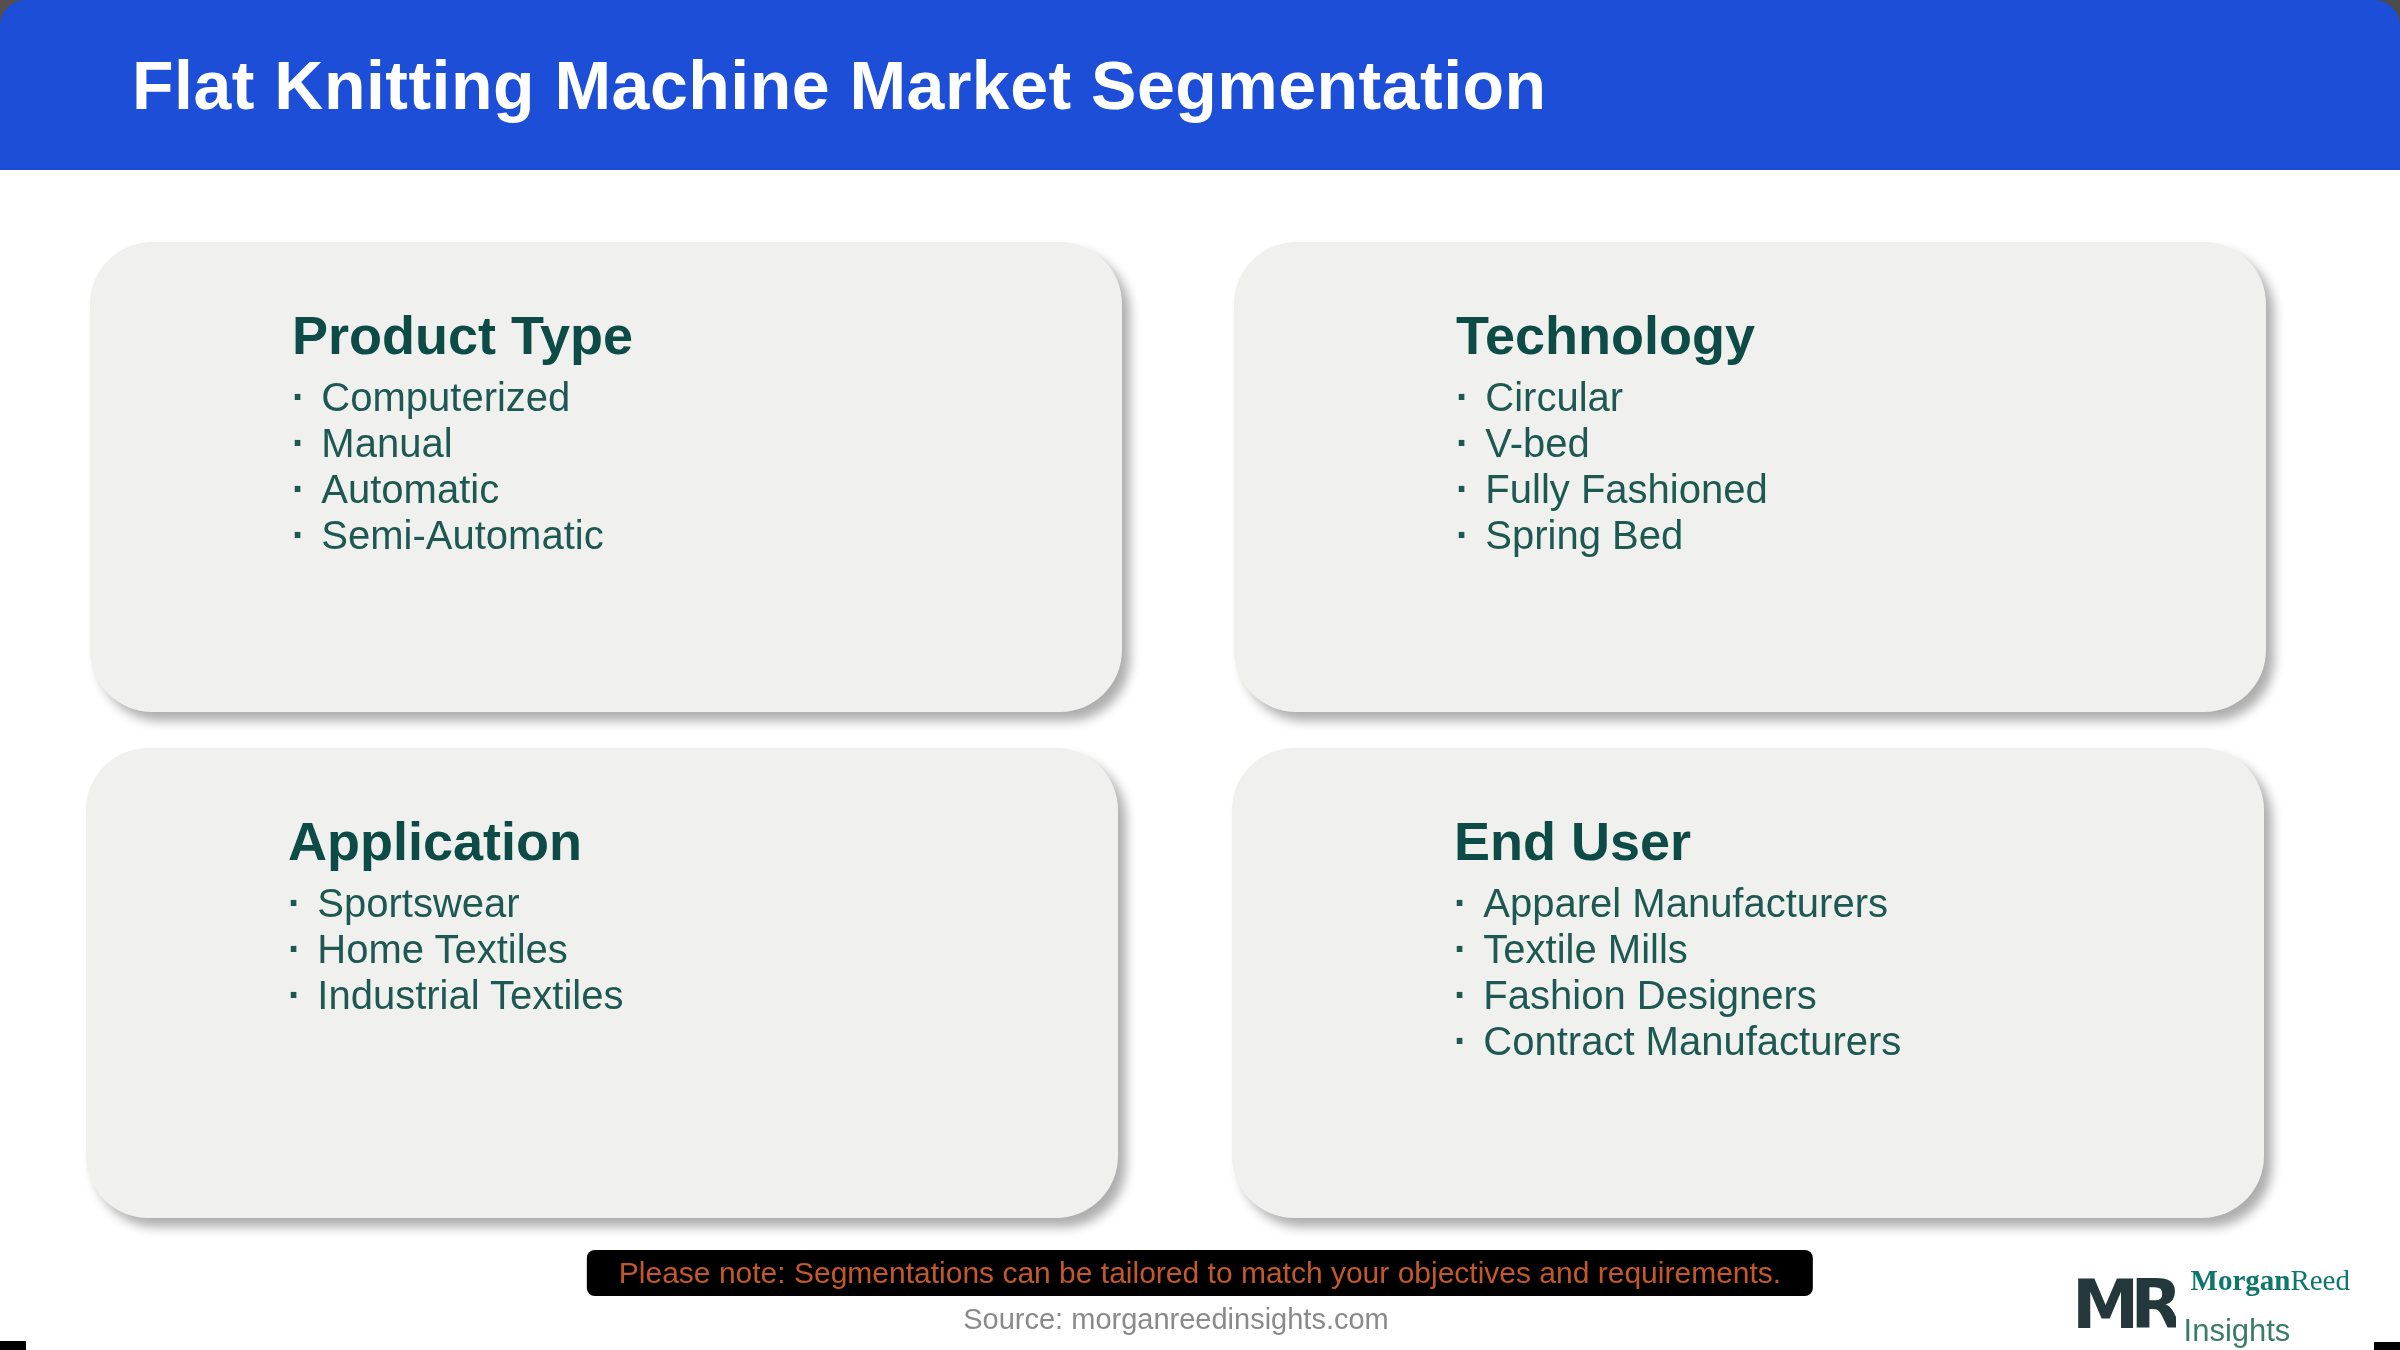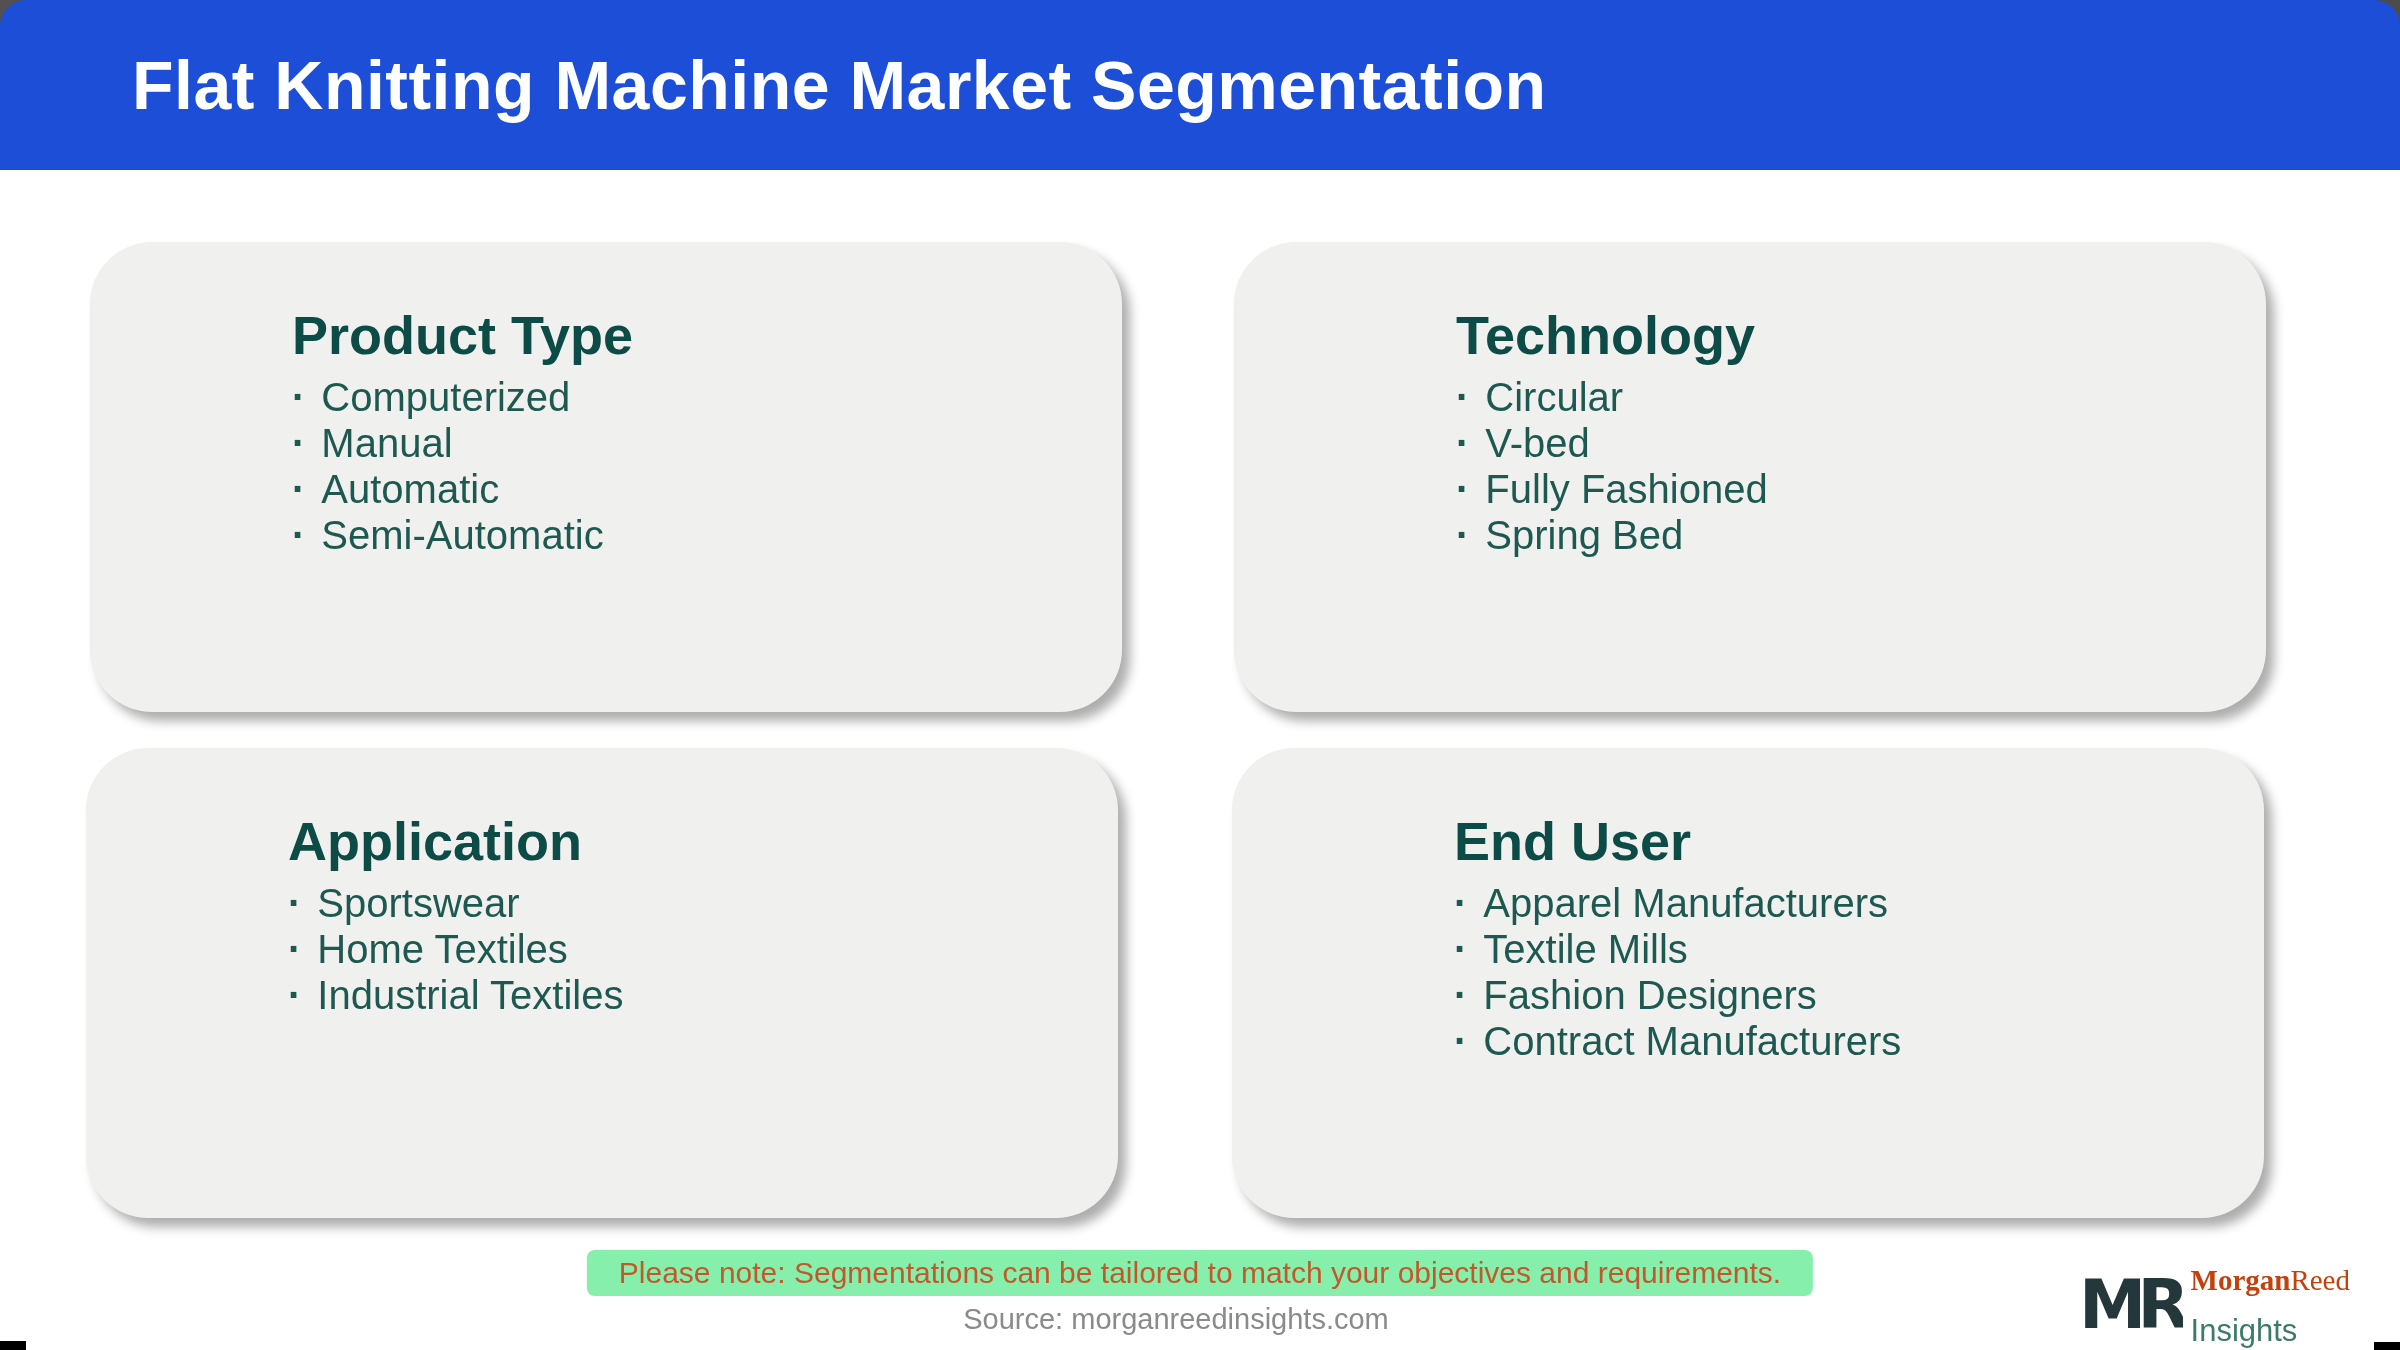--- a/index.html
+++ b/index.html
@@ -82,21 +82,21 @@
 
   
   .note {
     position: absolute;
     top: 1250px;
     left: 50%;
     transform: translateX(-50%);
     height: 46px;
     line-height: 46px;
     padding: 0 32px;
-    background: #86efac;
+    background: #000000;
     border-radius: 8px;
     color: #C3592B;
     font-size: 30px;
     white-space: nowrap;
     z-index: 1;
   }
   .source {
     position: absolute;
     top: 1303px;
     left: 0;
@@ -115,21 +115,22 @@
     display: flex;
     align-items: center;
     gap: 8px;
     z-index: 2;
   }
   .logo svg { display: block; }
   .logo-text { display: flex; flex-direction: column; line-height: 1; }
   .logo-name {
     font-family: "Liberation Serif", "DejaVu Serif", serif;
     font-size: 29px;
-    color: #c2410c;
+    color: #0f766e;
+    margin-left: 7px;
   }
   .logo-name .bold { font-weight: 700; }
   .logo-tagline {
     font-family: Liberation Sans, sans-serif;
     font-size: 31px;
     color: #3C7A69;
     margin-top: 20px;
   }
 
   

